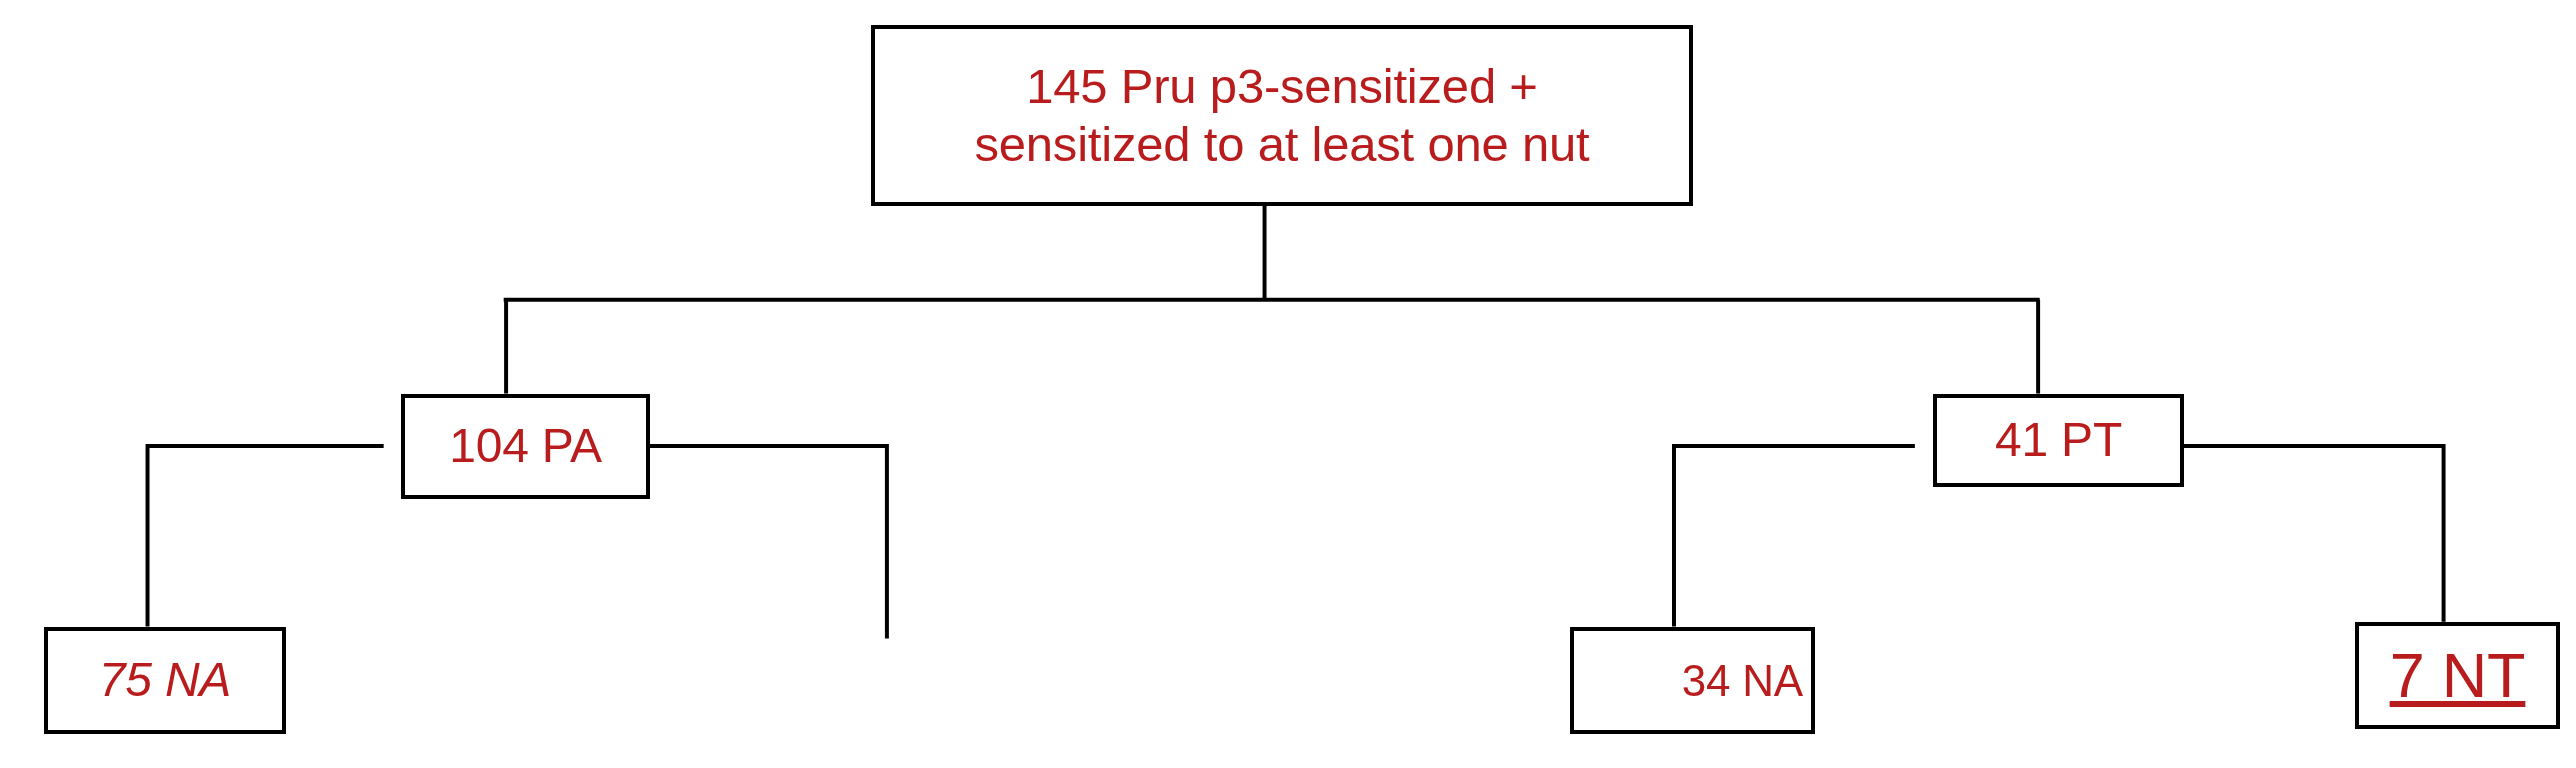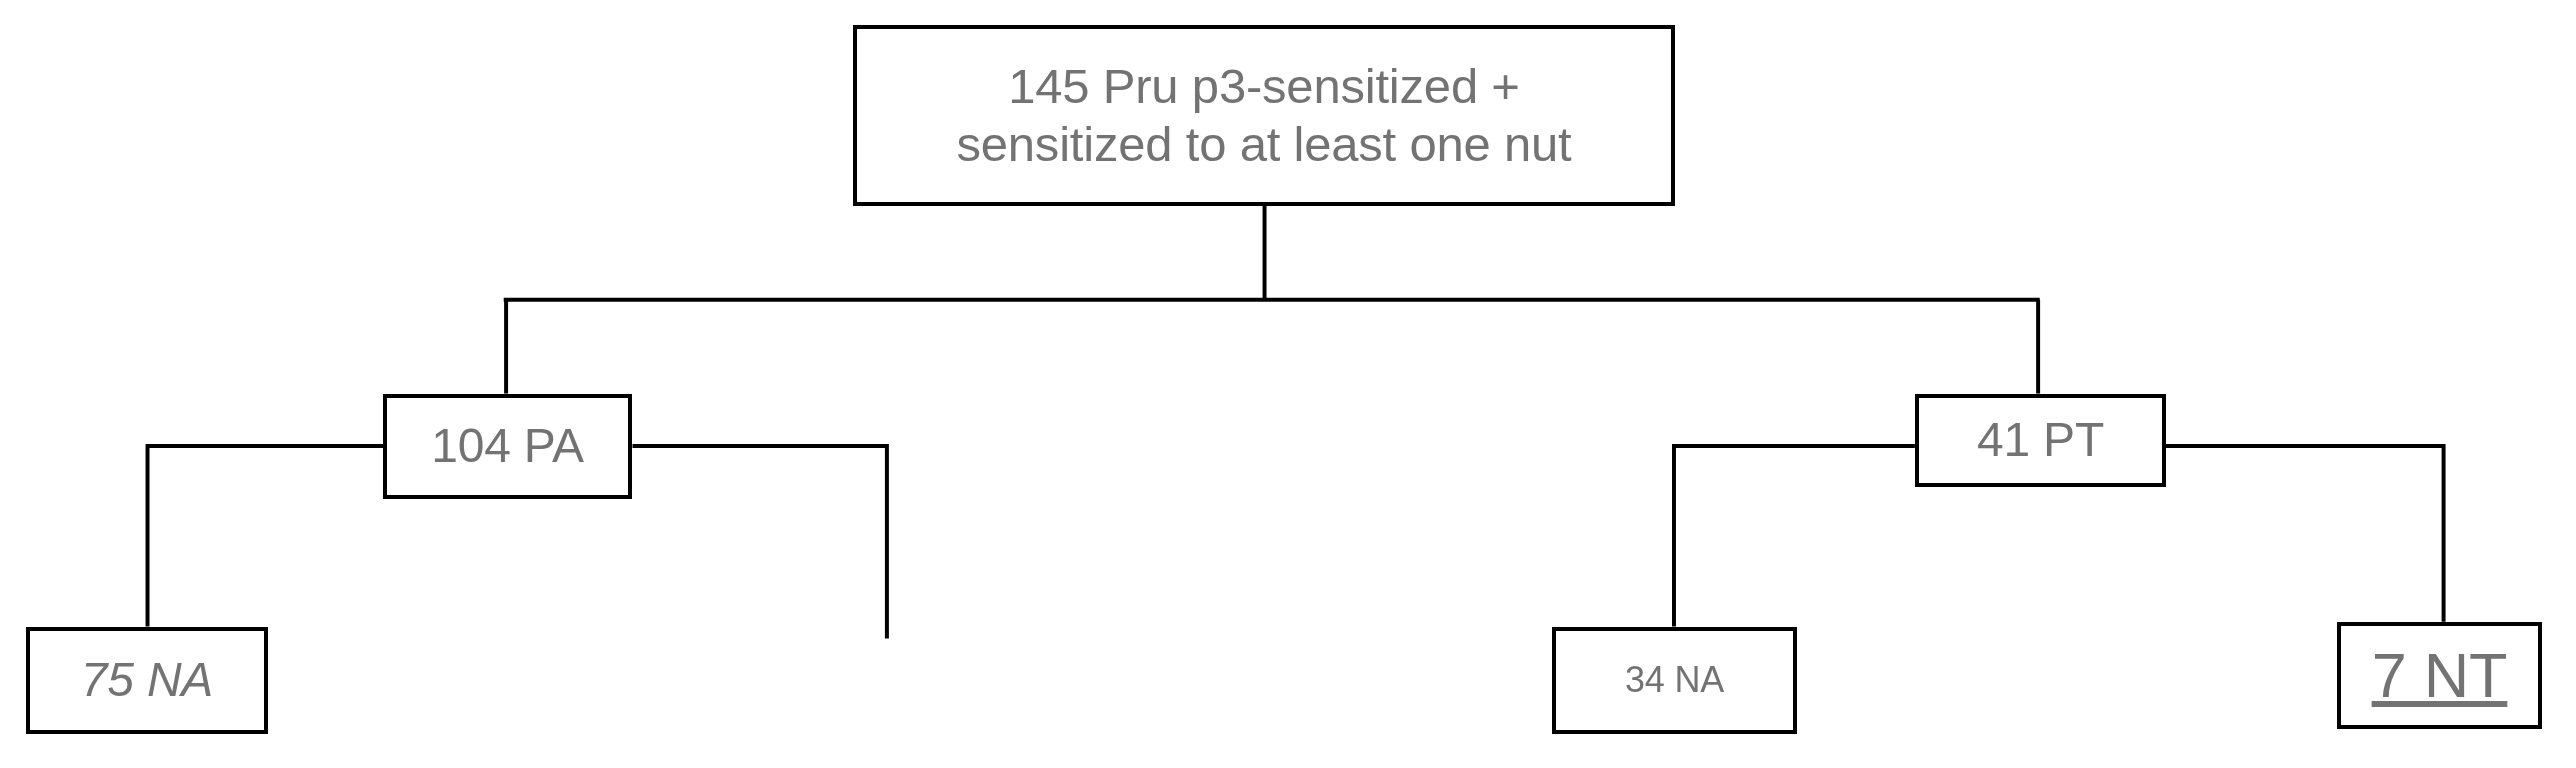--- a/index.html
+++ b/index.html
@@ -34,23 +34,24 @@
   }
   .node {
     position: absolute;
     box-sizing: border-box;
     background: #ffffff;
     border: 4.8px solid #000000;
     display: flex;
     align-items: center;
     justify-content: center;
     text-align: center;
-    color: #737373;
+    color: #b91c1c;
     line-height: 1.18;
     letter-spacing: -0.2px;
+    margin-left: 18px;
   }
   .node-label {
     display: block;
     width: 100%;
     padding: 0 8px;
     box-sizing: border-box;
     white-space: pre-line;
   }
   
   #node-root {
@@ -89,21 +90,22 @@
     top: 639px;
     width: 241px;
     height: 107px;
     font-size: 48px;
   }
   #node-pt-na {
     left: 1552px;
     top: 627px;
     width: 245px;
     height: 107px;
-    font-size: 36px;
+    font-size: 44px;
+    text-align: right;
   }
   #node-pt-nt {
     left: 2337px;
     top: 622px;
     width: 205px;
     height: 107px;
     font-size: 63px;
     text-decoration: underline;
   }
 </style>

